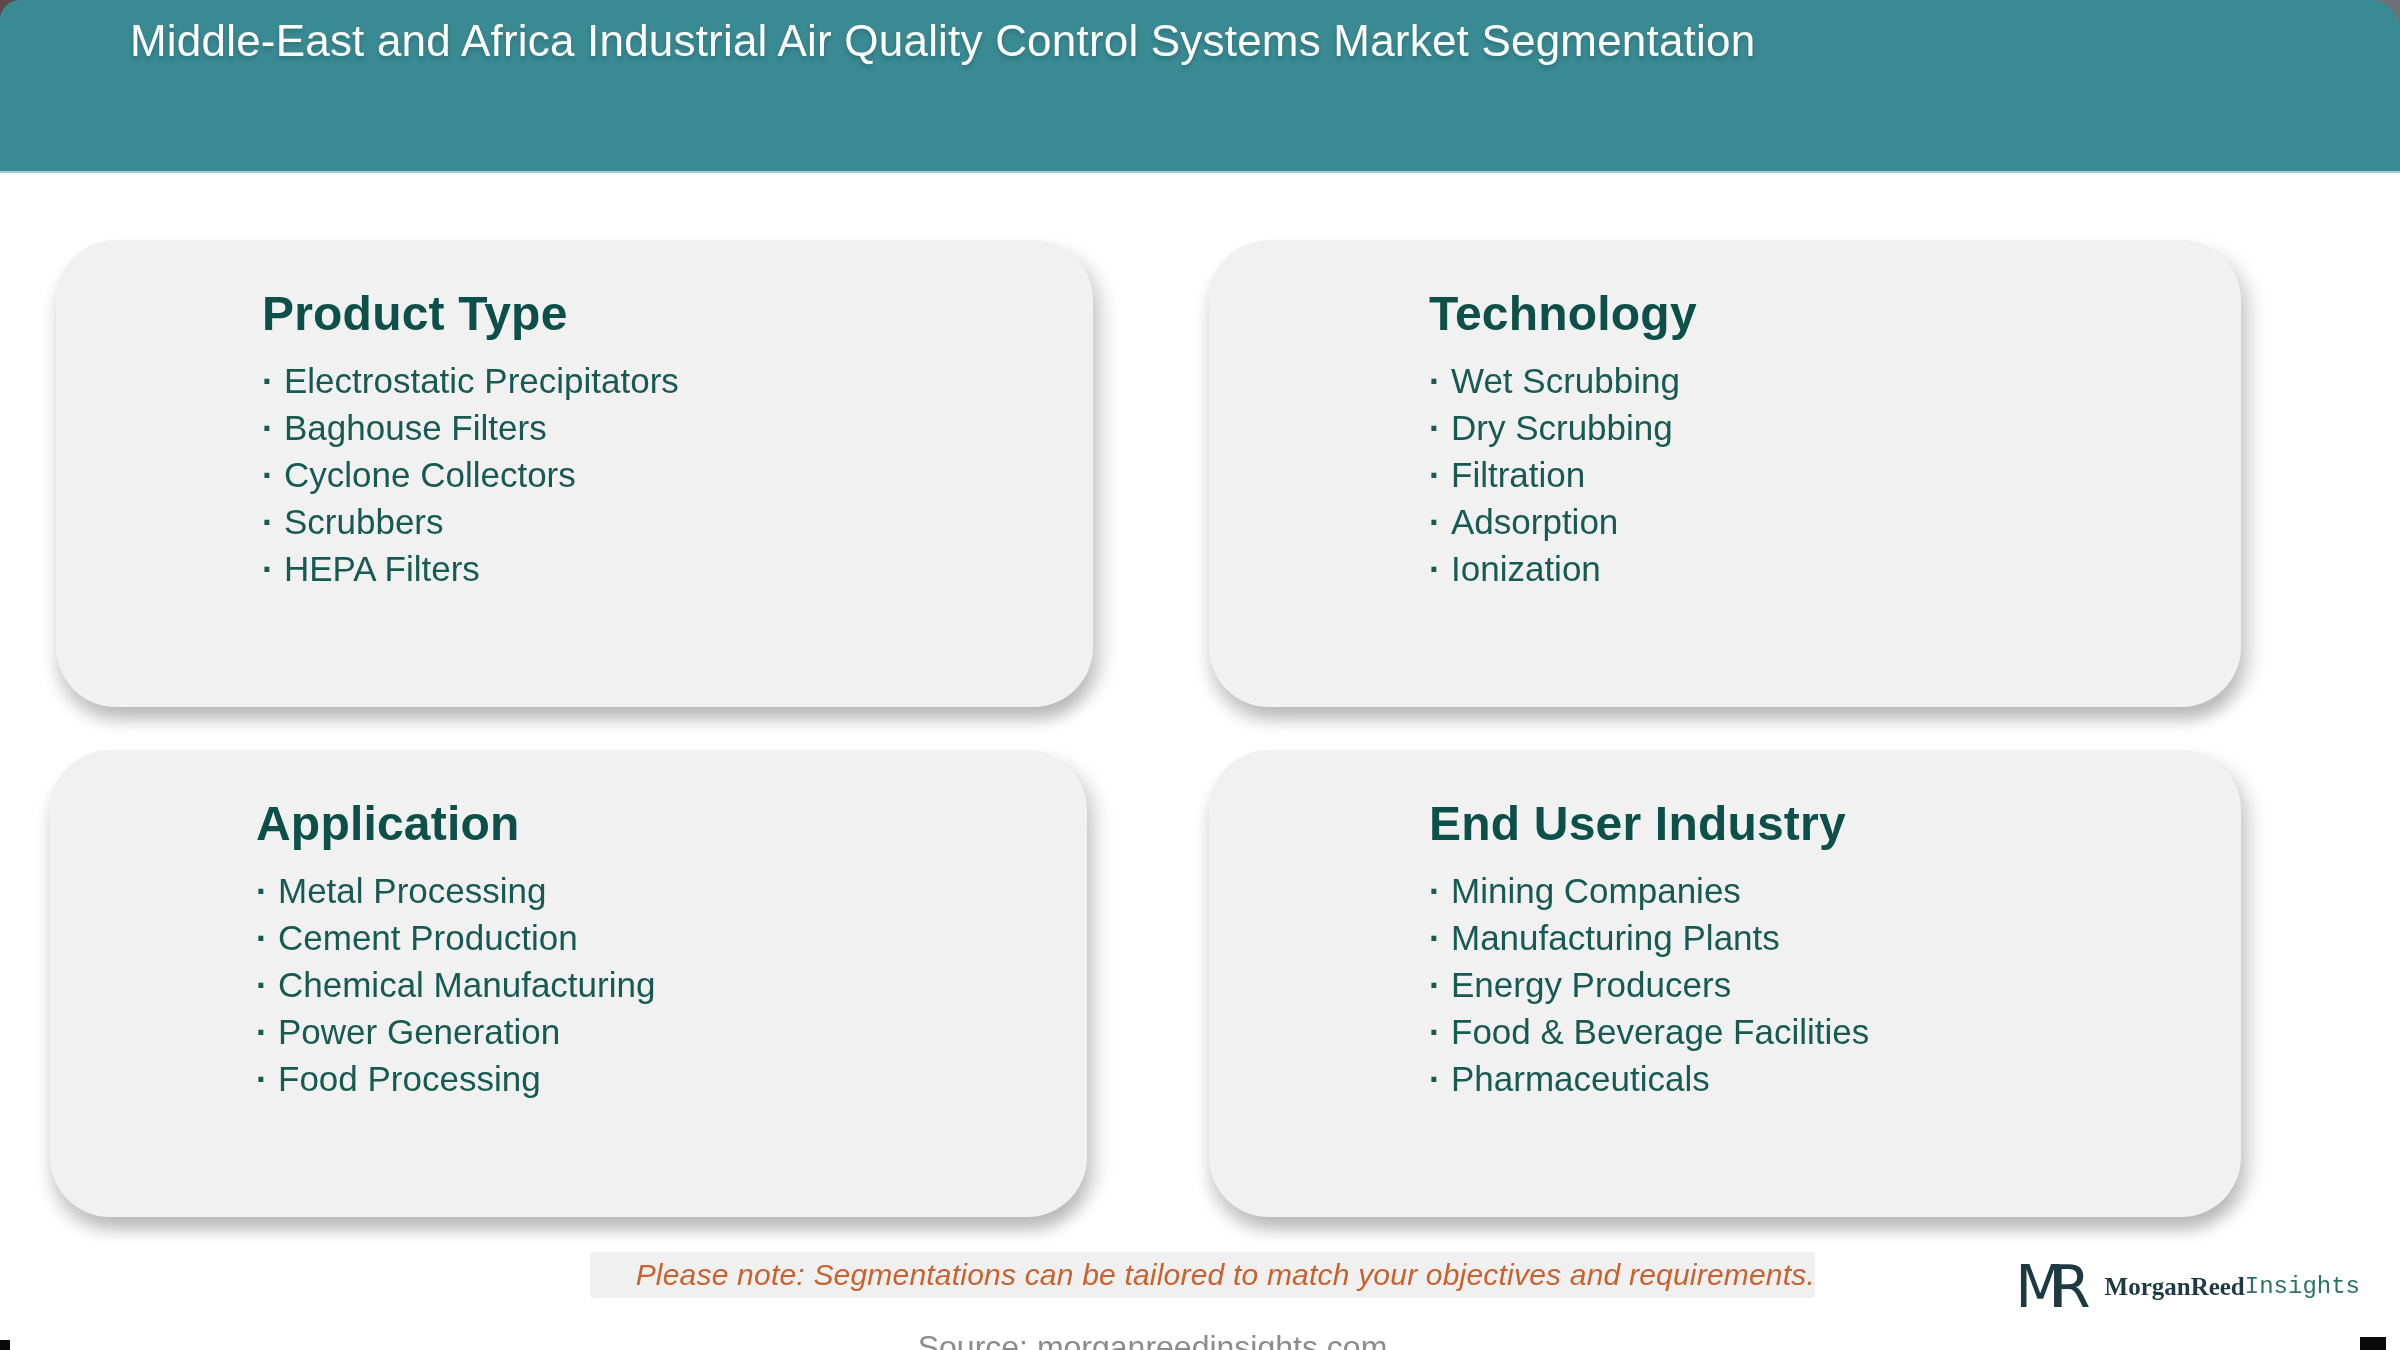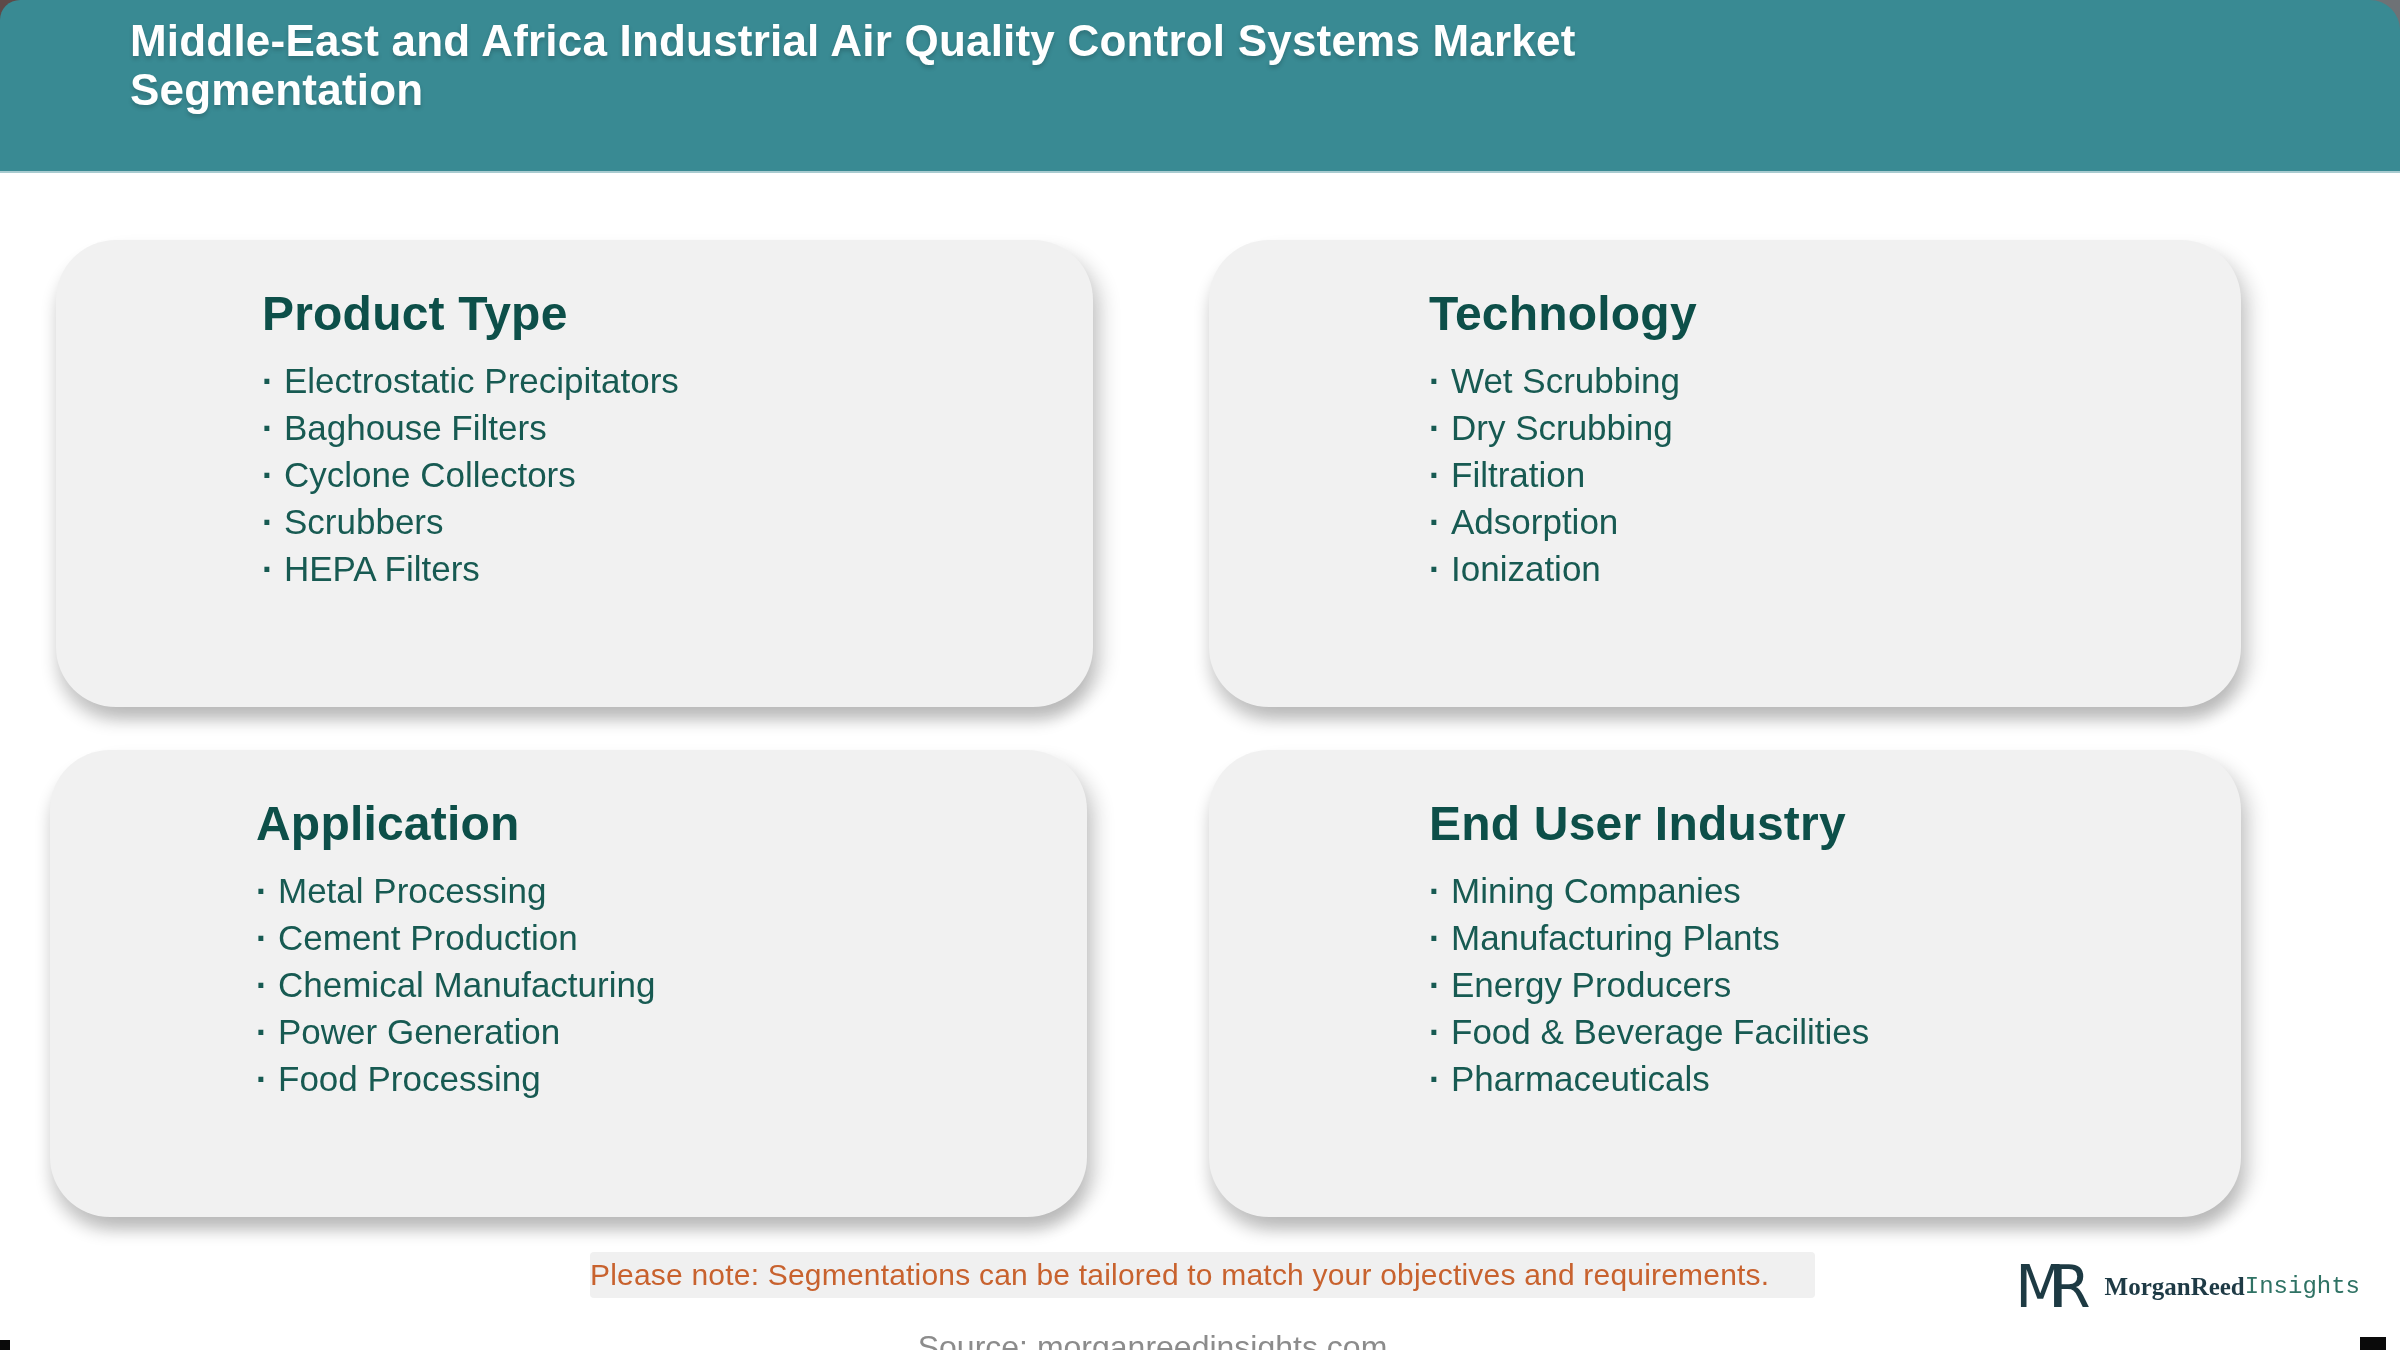--- a/index.html
+++ b/index.html
@@ -35,21 +35,21 @@
     border-radius: 20px 30px 0 0;
     border-bottom: 2px solid #a8cbd0;
     z-index: 1;
   }
   .title {
     margin: 0;
     padding: 16px 0 0 130px;
     max-width: 1750px;
     color: #ffffff;
     font-size: 44px;
-    font-weight: 700;
+    font-weight: 400;
     line-height: 1.12;
     letter-spacing: 0.2px;
     text-shadow: 0 3px 4px rgba(0,0,0,0.18);
   }
 
   .card {
     position: absolute;
     width: 1037px;
     height: 467px;
     background: #f1f1f1;
@@ -87,22 +87,23 @@
     width: 22px;
     font-weight: 700;
   }
 
   .note {
     position: absolute;
     left: 590px; top: 1252px;
     width: 1225px; height: 46px;
     background: #f0f0f0;
     border-radius: 4px;
-    display: flex; align-items: center; justify-content: flex-start;
-    z-index: 1;
+    display: flex; align-items: center; justify-content: flex-end;
+    z-index: 1;
+    font-style: italic;
   }
   .note span {
     color: #c8622e;
     font-size: 30px;
     letter-spacing: 0.2px;
   }
 
   .source {
     position: absolute;
     left: 590px; top: 1329px;

